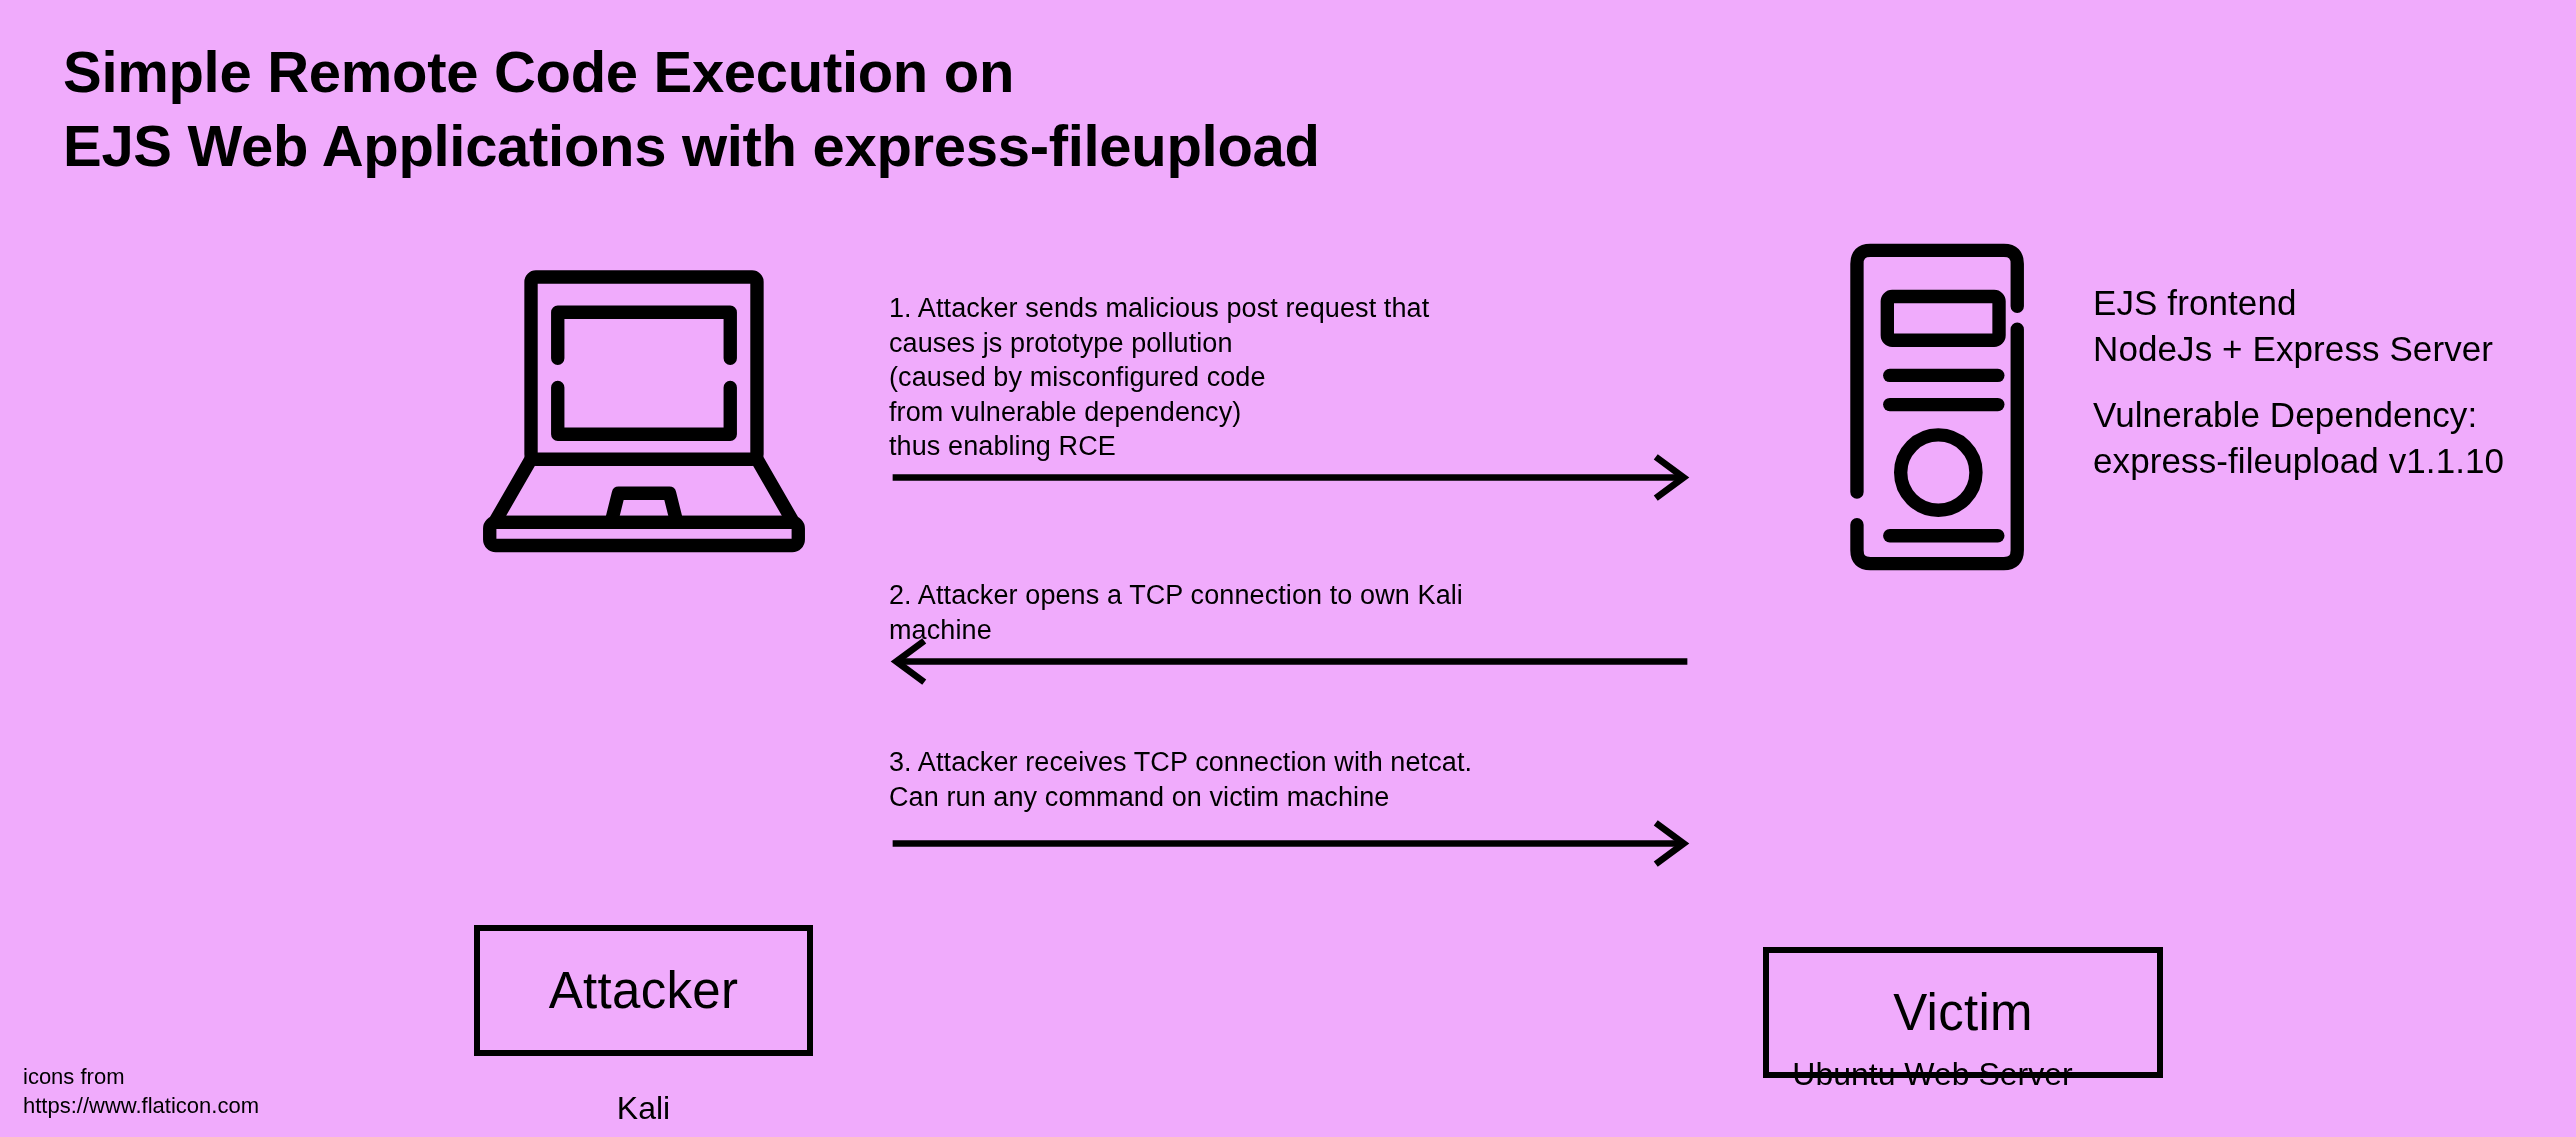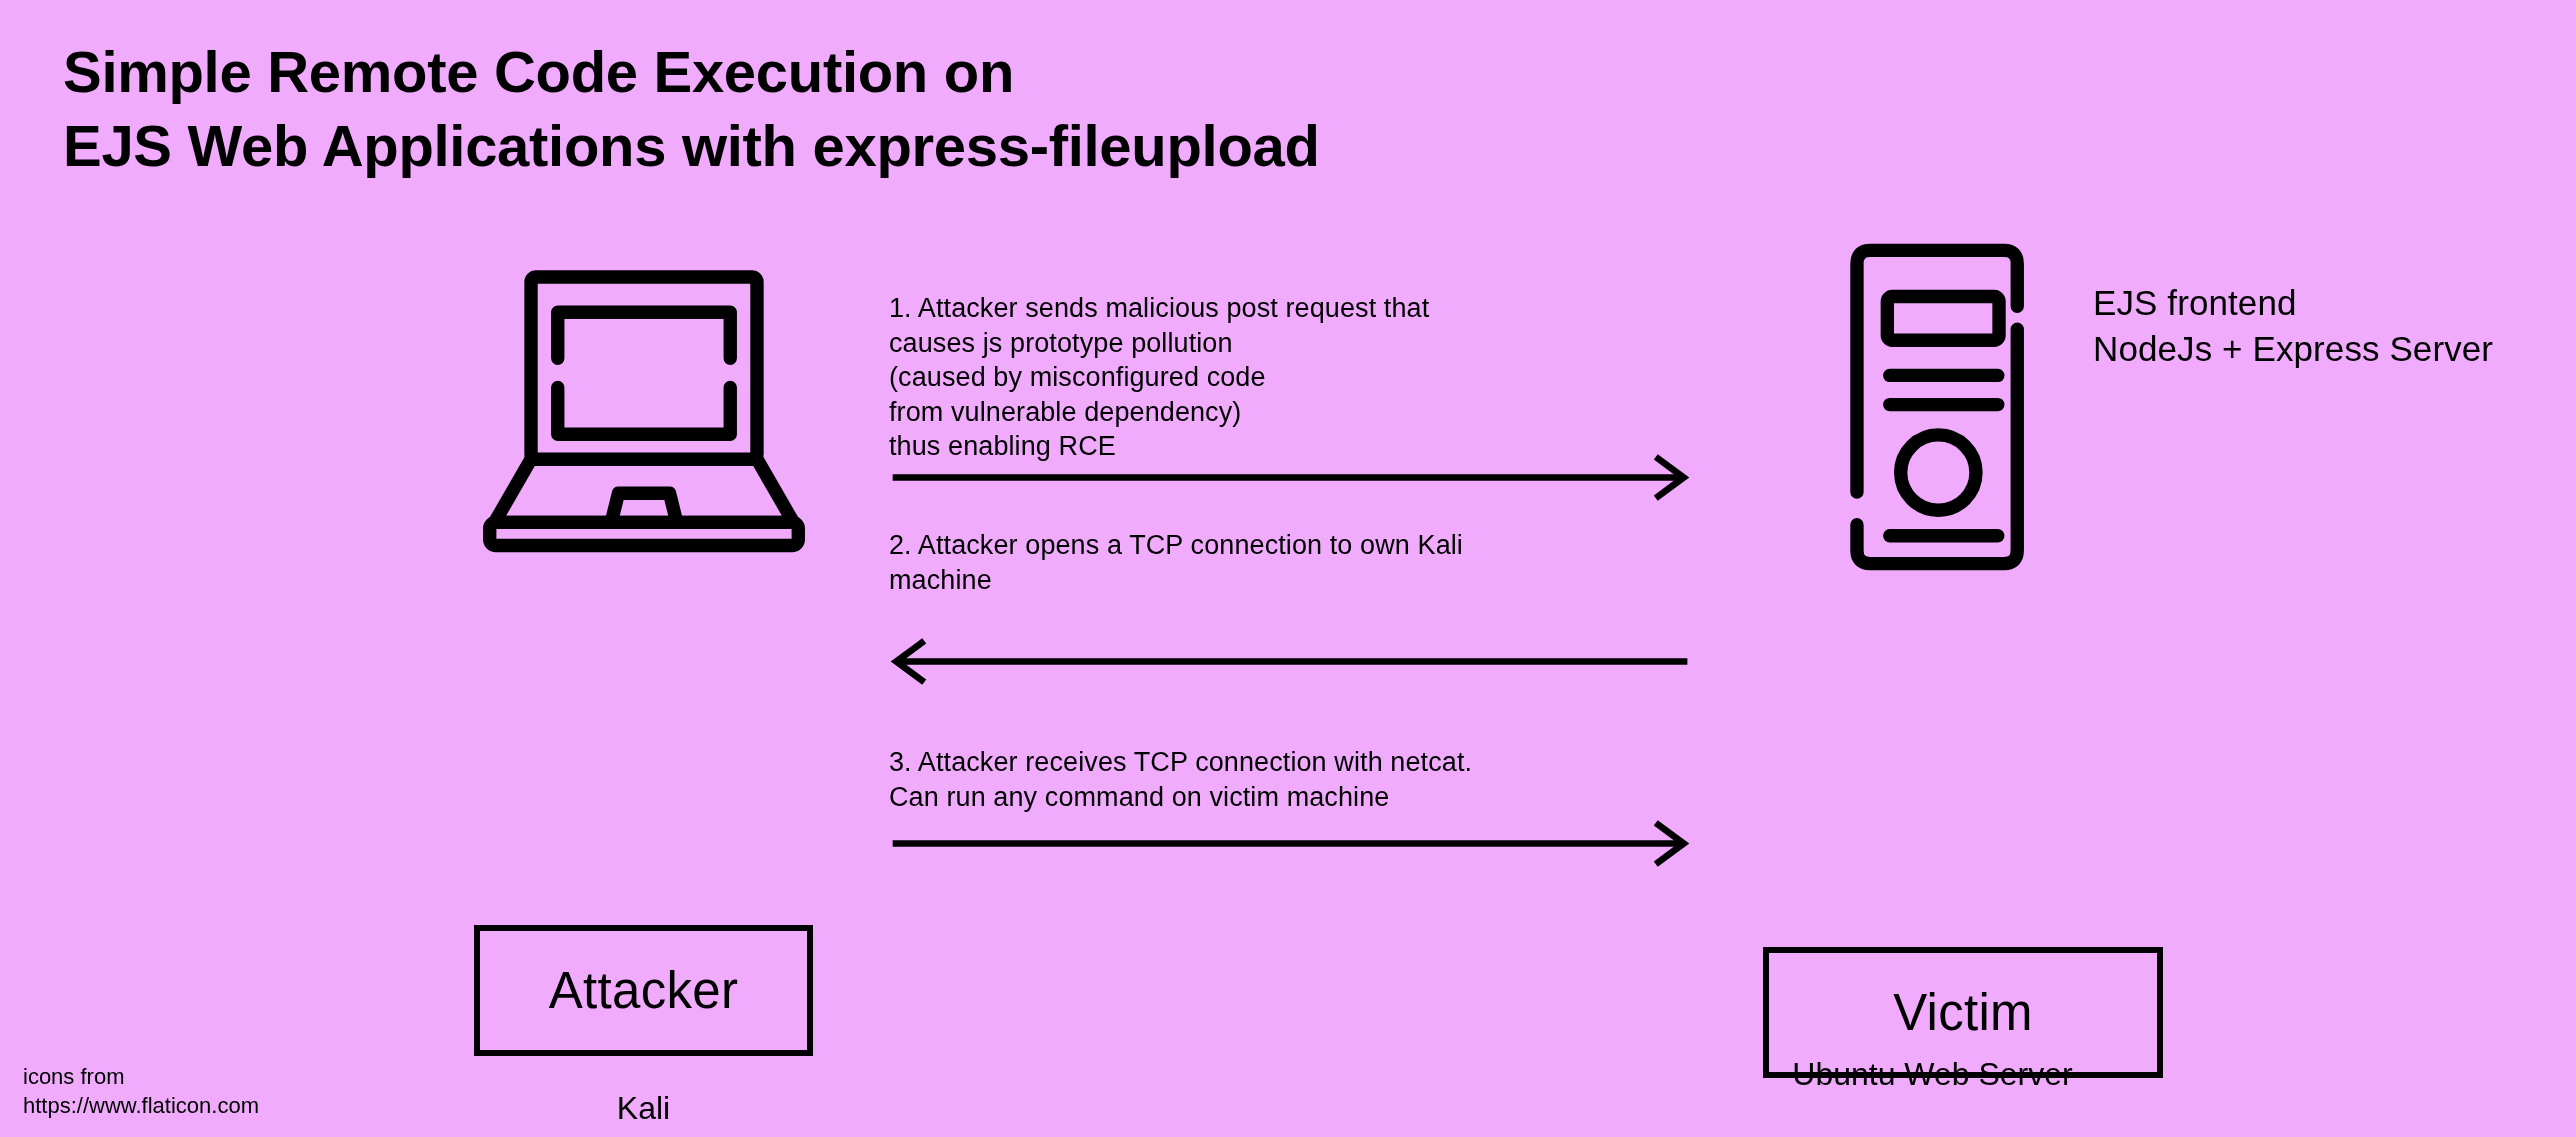--- a/index.html
+++ b/index.html
@@ -38,21 +38,21 @@
 
   
   .step-text {
     position: absolute;
     font-size: 27px;
     line-height: 1.28;
     white-space: pre-line;
     letter-spacing: 0.1px;
   }
   #step-1-text { left: 889px; top: 263px; width: 760px; margin-top: 28px; }
-  #step-2-text { left: 889px; top: 528px; width: 760px; }
+  #step-2-text { left: 889px; top: 578px; width: 760px; }
   #step-3-text { left: 889px; top: 745px; width: 790px; }
 
   
   .arrow { position: absolute; left: 889px; width: 802px; height: 49px; }
   #arrow-1 { top: 453px; }
   #arrow-2 { top: 637px; }
   #arrow-3 { top: 819px; }
 
   
   .side-note {
@@ -170,20 +170,22 @@
 Can run any command on victim machine</div>
   <div class="arrow" id="arrow-3">
     <svg viewBox="0 0 1320 80" width="802" height="49" fill="none" stroke="#000000" stroke-width="11" stroke-linecap="butt" stroke-linejoin="miter">
       <line x1="6" y1="40" x2="1302" y2="40"></line>
       <polyline points="1262,6 1308,40 1262,74"></polyline>
     </svg>
   </div>
 
   <div class="side-note" id="server-note-1">EJS frontend
 NodeJs + Express Server</div>
+  <div class="side-note" id="server-note-2">Vulnerable Dependency:
+express-fileupload v1.1.10</div>
 
   <div class="role-box" id="attacker-box">
     <span class="role-box-label">Attacker</span>
   </div>
   <div class="role-sublabel" id="attacker-sublabel">Kali</div>
 
   <div class="role-box" id="victim-box">
     <span class="role-box-label">Victim</span>
   </div>
   <div class="role-sublabel" id="victim-sublabel">Ubuntu Web Server</div>

